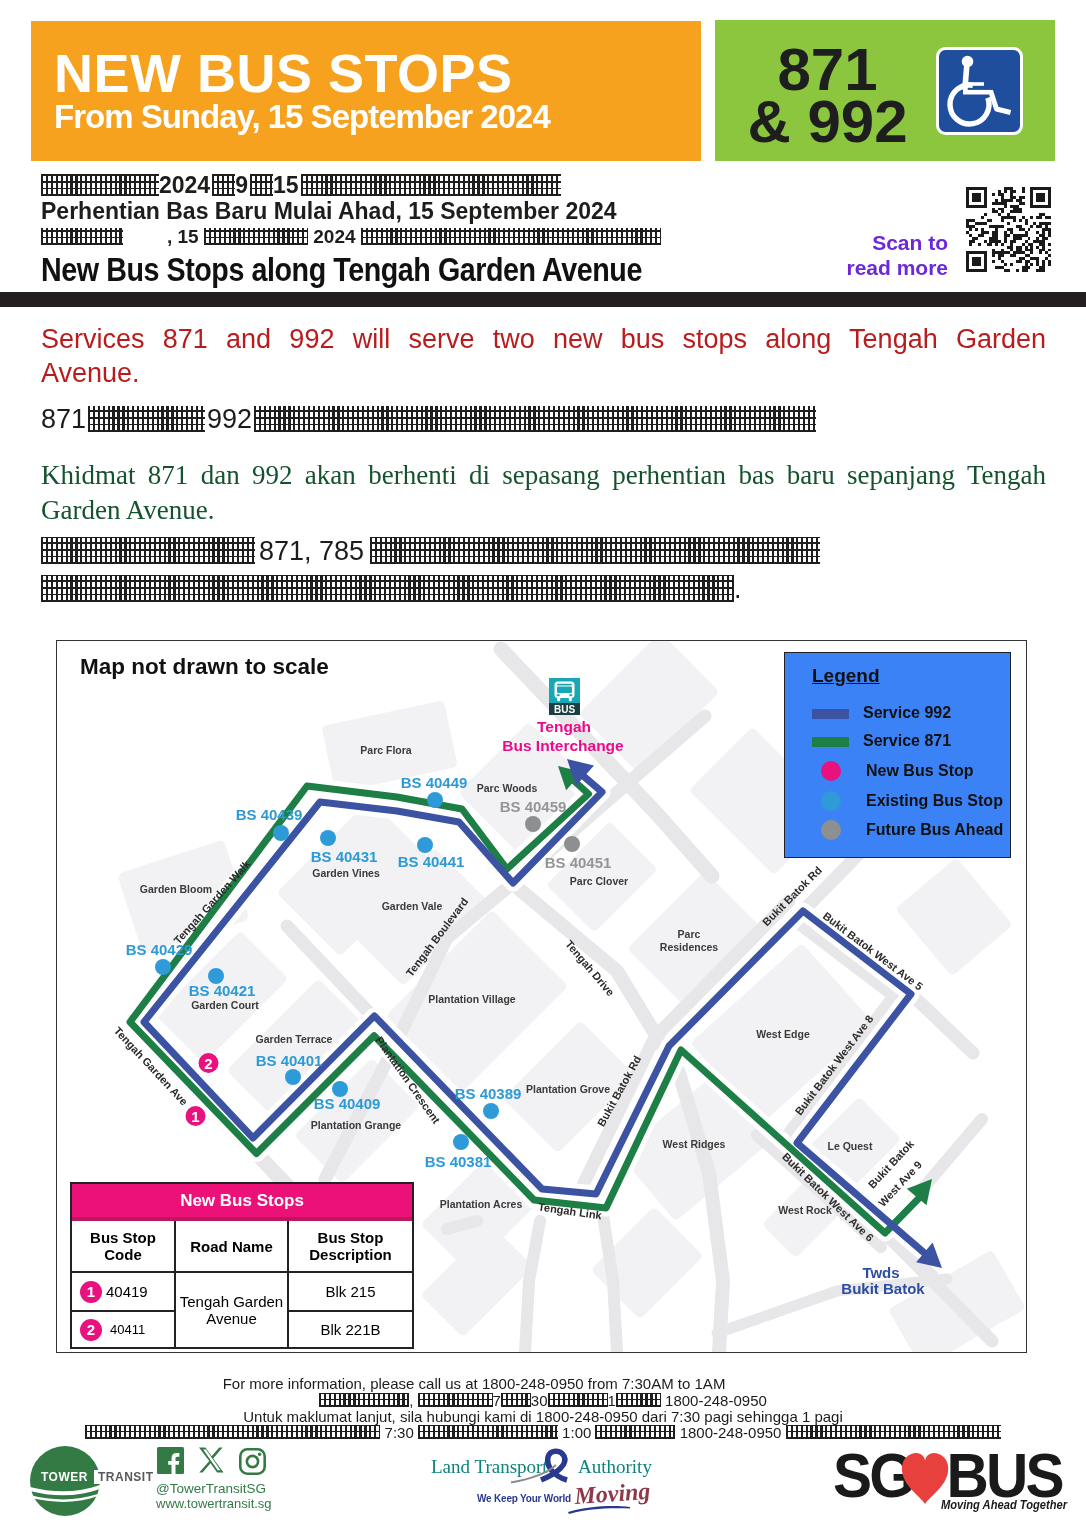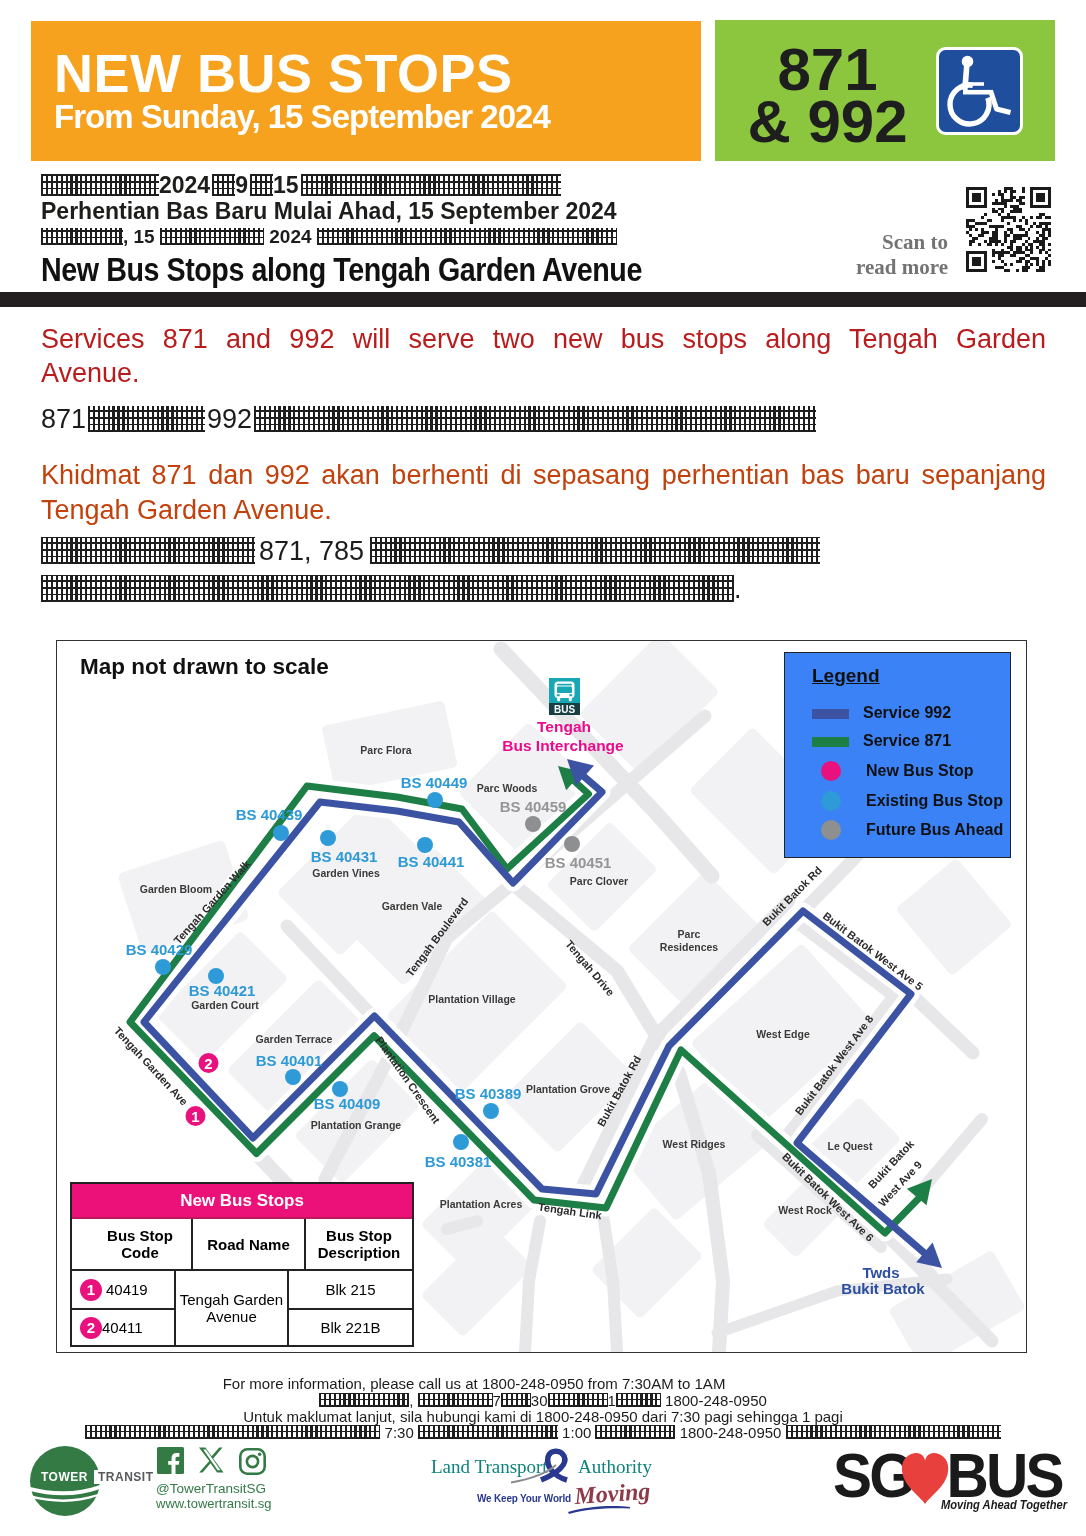--- a/index.html
+++ b/index.html
@@ -32,26 +32,26 @@
 <path d="M51.8,50.8 A19.5,19.5 0 1 1 36.9,38.3" stroke="#fff" stroke-width="5.4" fill="none"></path>
 </svg>
 
 <div class="abs" style="left:41px;top:172px;height:24px;font-size:23px;font-weight:bold;color:#1d1d1b;">
 <span class="zh" style="width:118px;height:22px;"></span><span style="vertical-align:3px;">2024</span><span class="zh" style="width:23px;height:22px;margin-left:2px;"></span><span style="vertical-align:3px;">9</span><span class="zh" style="width:23px;height:22px;margin-left:2px;"></span><span style="vertical-align:3px;">15</span><span class="zh" style="width:260px;height:22px;margin-left:2px;"></span>
 </div>
 
 <div class="abs" style="left:41px;top:198px;font-size:23px;font-weight:bold;color:#1d1d1b;">Perhentian Bas Baru Mulai Ahad, 15 September 2024</div>
 
 <div class="abs" style="left:41px;top:226px;height:20px;font-size:19px;font-weight:bold;color:#1d1d1b;">
-<span class="zh" style="width:82px;height:17px;"></span><span style="vertical-align:2px;">, 15 </span><span class="zh" style="width:104px;height:17px;"></span><span style="vertical-align:2px;"> 2024 </span><span class="zh" style="width:300px;height:17px;"></span>
+<span class="zh" style="width:82px;height:17px;"></span><span style="vertical-align:2px;padding-left:44px;">, 15 </span><span class="zh" style="width:104px;height:17px;"></span><span style="vertical-align:2px;"> 2024 </span><span class="zh" style="width:300px;height:17px;"></span>
 </div>
 
 <div class="abs" style="left:41px;top:251px;font-size:33.5px;letter-spacing:-0.5px;font-weight:bold;color:#111;transform:scaleX(0.855);transform-origin:left top;white-space:nowrap;">New Bus Stops along Tengah Garden Avenue</div>
 
-<div class="abs" style="left:750px;top:230px;width:198px;text-align:right;font-size:21px;font-weight:bold;color:#737373;line-height:25px;font-family:Liberation Serif, serif;">Scan to<br>read more</div>
+<div class="abs" style="left:750px;top:230px;width:198px;text-align:right;font-size:21px;font-weight:bold;color:#6d28d9;line-height:25px;">Scan to<br>read more</div>
 
 <svg class="abs" style="left:966px;top:187px;" width="85" height="85" viewBox="0 0 29 29" shape-rendering="crispEdges">
 <rect width="29" height="29" fill="#fff"></rect>
 <g fill="#1a1a1a">
       <rect x="0" y="0" width="7" height="1"></rect>
       <rect x="0" y="6" width="7" height="1"></rect>
       <rect x="0" y="1" width="1" height="5"></rect>
       <rect x="6" y="1" width="1" height="5"></rect>
       <rect x="2" y="2" width="3" height="3"></rect>
       <rect x="22" y="0" width="7" height="1"></rect>
@@ -328,21 +328,21 @@
 </svg>
 
 <div class="abs" style="left:0;top:292px;width:1086px;height:15px;background:#231F20;"></div>
 
 <div class="abs" style="left:41px;top:322px;width:1005px;font-size:27px;line-height:34px;color:#b91c1c;text-align:justify;">Services&nbsp; 871&nbsp; and&nbsp; 992&nbsp; will&nbsp; serve&nbsp; two&nbsp; new&nbsp; bus&nbsp; stops&nbsp; along&nbsp; Tengah&nbsp; Garden Avenue.</div>
 
 <div class="abs" style="left:41px;top:404px;height:28px;font-size:27px;color:#1c1c1c;text-align:center;">
 <span style="vertical-align:4px;">871</span><span class="zh" style="width:117px;height:26px;margin-left:2px;"></span><span style="vertical-align:4px;margin-left:2px;">992</span><span class="zh" style="width:562px;height:26px;margin-left:2px;"></span>
 </div>
 
-<div class="abs" style="left:41px;top:458px;width:1005px;font-size:27px;line-height:35px;color:#c2410c;text-align:justify;">Khidmat 871 dan 992 akan berhenti di sepasang perhentian bas baru sepanjang Tengah Garden Avenue.</div>
+<div class="abs" style="left:41px;top:458px;width:1005px;font-size:27px;line-height:35px;color:#14532d;text-align:justify;font-family:Liberation Serif, serif;">Khidmat 871 dan 992 akan berhenti di sepasang perhentian bas baru sepanjang Tengah Garden Avenue.</div>
 
 <div class="abs" style="left:41px;top:536px;height:31px;font-size:27px;color:#1c1c1c;">
 <span class="zh" style="width:214px;height:27px;"></span><span style="vertical-align:4px;margin-left:4px;">871, 785</span><span class="zh" style="width:450px;height:27px;margin-left:6px;"></span>
 </div>
 <div class="abs" style="left:41px;top:574px;height:31px;font-size:27px;color:#1c1c1c;">
 <span class="zh" style="width:693px;height:27px;"></span><span style="vertical-align:4px;">.</span>
 </div>
 
 <div id="mapbox" class="abs" style="left:56px;top:640px;width:969px;height:711px;border:1.5px solid #333;background:#fff;">
 <svg width="969" height="711" viewBox="0 0 969 711" style="position:absolute;left:0;top:0;">
@@ -578,38 +578,38 @@
 
 <div class="abs" style="left:36px;top:167px;width:20px;height:20px;border-radius:50%;background:#8E8F91;"></div>
 <div class="abs" style="left:81px;top:168px;font-size:16px;font-weight:bold;color:#111;">Future Bus Ahead</div>
 </div>
 
 <div class="abs" style="left:23px;top:13px;font-size:22.5px;font-weight:bold;color:#111;">Map not drawn to scale</div>
 
 <div class="abs" style="left:13px;top:541px;width:340px;background:#fff;border:2px solid #222;">
 
 <div style="height:33px;background:#EC1179;color:#fff;font-size:17px;font-weight:bold;text-align:center;line-height:33px;">New Bus Stops</div>
-<div style="display:flex;border-top:2px solid #be185d;height:50px;padding-left:17px;">
+<div style="display:flex;border-top:4px solid #be185d;height:50px;">
 
 <div style="width:102px;border-right:2px solid #222;display:flex;align-items:center;justify-content:center;text-align:center;font-size:15px;font-weight:bold;">Bus Stop<br>Code</div>
 
 <div style="width:111px;border-right:2px solid #222;display:flex;align-items:center;justify-content:center;text-align:center;font-size:15px;font-weight:bold;">Road Name</div>
 
 <div style="flex:1;display:flex;align-items:center;justify-content:center;text-align:center;font-size:15px;font-weight:bold;">Bus Stop<br>Description</div>
 </div>
 <div style="display:flex;border-top:2px solid #222;height:74px;position:relative;">
 
 <div style="width:102px;border-right:2px solid #222;">
   <div style="height:37px;border-bottom:2px solid #222;display:flex;align-items:center;">
     <span style="display:inline-block;width:22px;height:22px;margin-left:8px;border-radius:50%;background:#E9117E;color:#fff;font-size:15px;font-weight:bold;text-align:center;line-height:22px;">1</span>
     <span style="font-size:15px;margin-left:4px;">40419</span>
   </div>
   <div style="height:35px;display:flex;align-items:center;">
     <span style="display:inline-block;width:22px;height:22px;margin-left:8px;border-radius:50%;background:#E9117E;color:#fff;font-size:15px;font-weight:bold;text-align:center;line-height:22px;">2</span>
-    <span style="font-size:15px;margin-left:0;">40411</span>
+    <span style="font-size:13px;margin-left:8px;">40411</span>
   </div>
 </div>
 
 <div style="width:111px;border-right:2px solid #222;display:flex;align-items:center;justify-content:center;text-align:center;font-size:15px;">Tengah Garden<br>Avenue</div>
 
 <div style="flex:1;">
   <div style="height:37px;border-bottom:2px solid #222;display:flex;align-items:center;justify-content:center;font-size:15px;">Blk 215</div>
   <div style="height:35px;display:flex;align-items:center;justify-content:center;font-size:15px;">Blk 221B</div>
 </div>
 </div>

